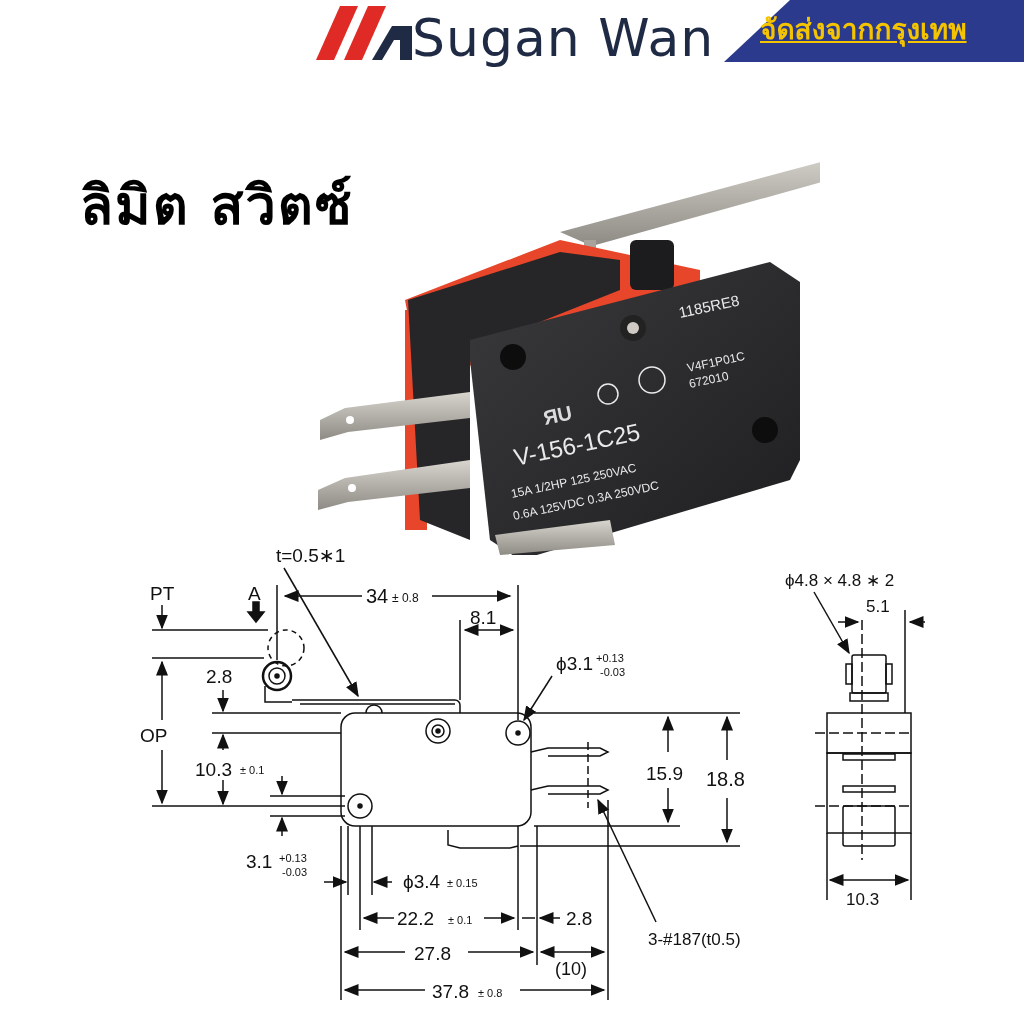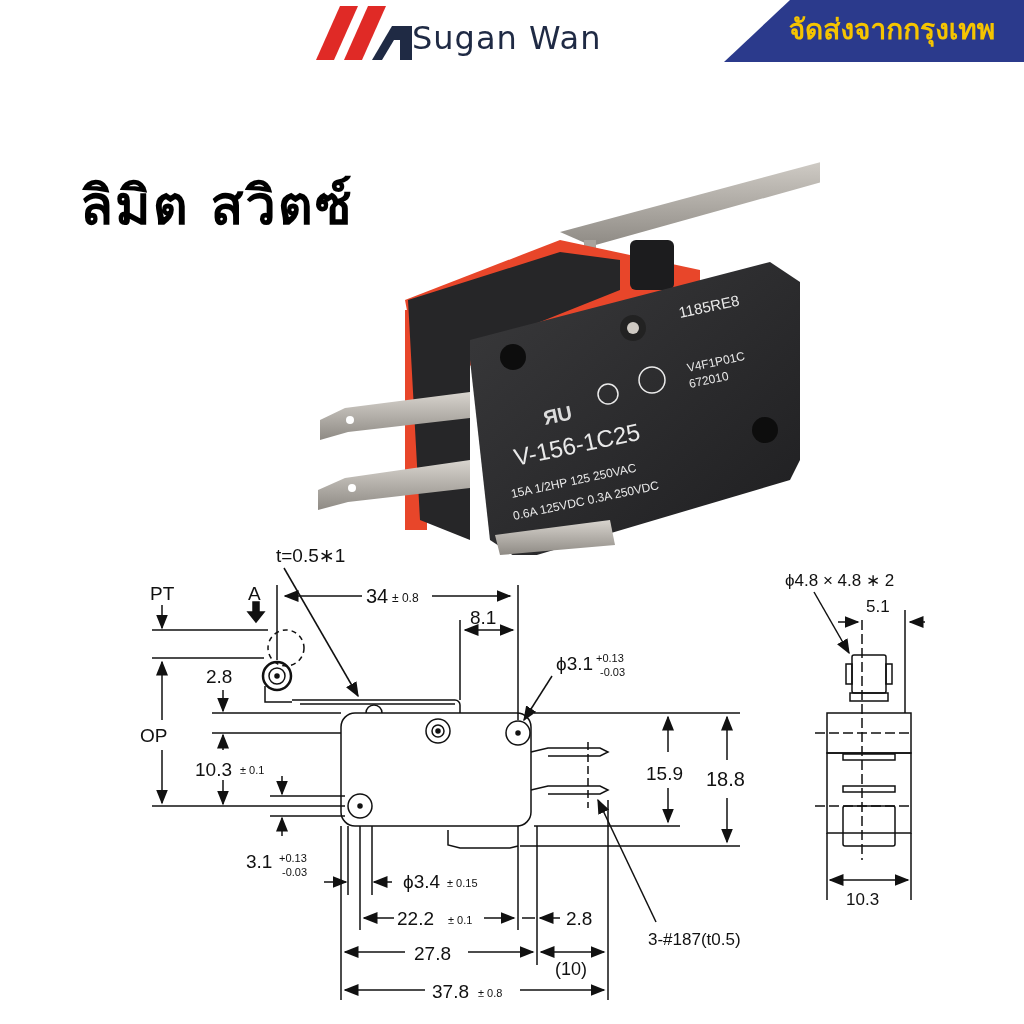--- a/index.html
+++ b/index.html
@@ -1,19 +1,19 @@
 <!DOCTYPE html>
 <html><head>
 <meta charset="utf-8">
 <style>
   html, body { margin:0; padding:0; background:#ffffff; }
   body { width:1024px; height:1024px; position:relative; overflow:hidden; font-family:"Liberation Sans", sans-serif; }
   .abs { position:absolute; }
-  .brand-text { left:412px; top:8px; font-size:32px; color:#1f2a44; letter-spacing:1px; font-family:"DejaVu Sans", sans-serif; line-height:60px; }
-  .banner-text { left:760px; top:8px; width:264px; text-align:center; font-size:28px; font-weight:bold; color:#f5c400; line-height:44px; font-family:"DejaVu Sans", sans-serif; }
+  .brand-text { left:412px; top:8px; font-size:52px; color:#1f2a44; letter-spacing:1px; font-family:"DejaVu Sans", sans-serif; line-height:60px; }
+  .banner-text { left:760px; top:8px; width:264px; text-align:left; font-size:28px; font-weight:bold; color:#f5c400; line-height:44px; font-family:"DejaVu Sans", sans-serif;text-decoration:underline; }
   .title { left:80px; top:162px; font-size:54px; font-weight:bold; color:#000; font-family:"DejaVu Sans", sans-serif; letter-spacing:2px;text-align:center; }
   svg text { font-family:"Liberation Sans", sans-serif; }
 </style>
 </head>
 <body>
 
 <div class="abs" style="left:0;top:0;width:1024px;height:70px;">
   <svg class="abs" width="100" height="60" style="left:316px;top:4px;" viewBox="0 0 100 60">
     <polygon points="24,2 42,2 18,56 0,56" fill="#e02a26"></polygon>
     <polygon points="52,2 70,2 46,56 28,56" fill="#e02a26"></polygon>

